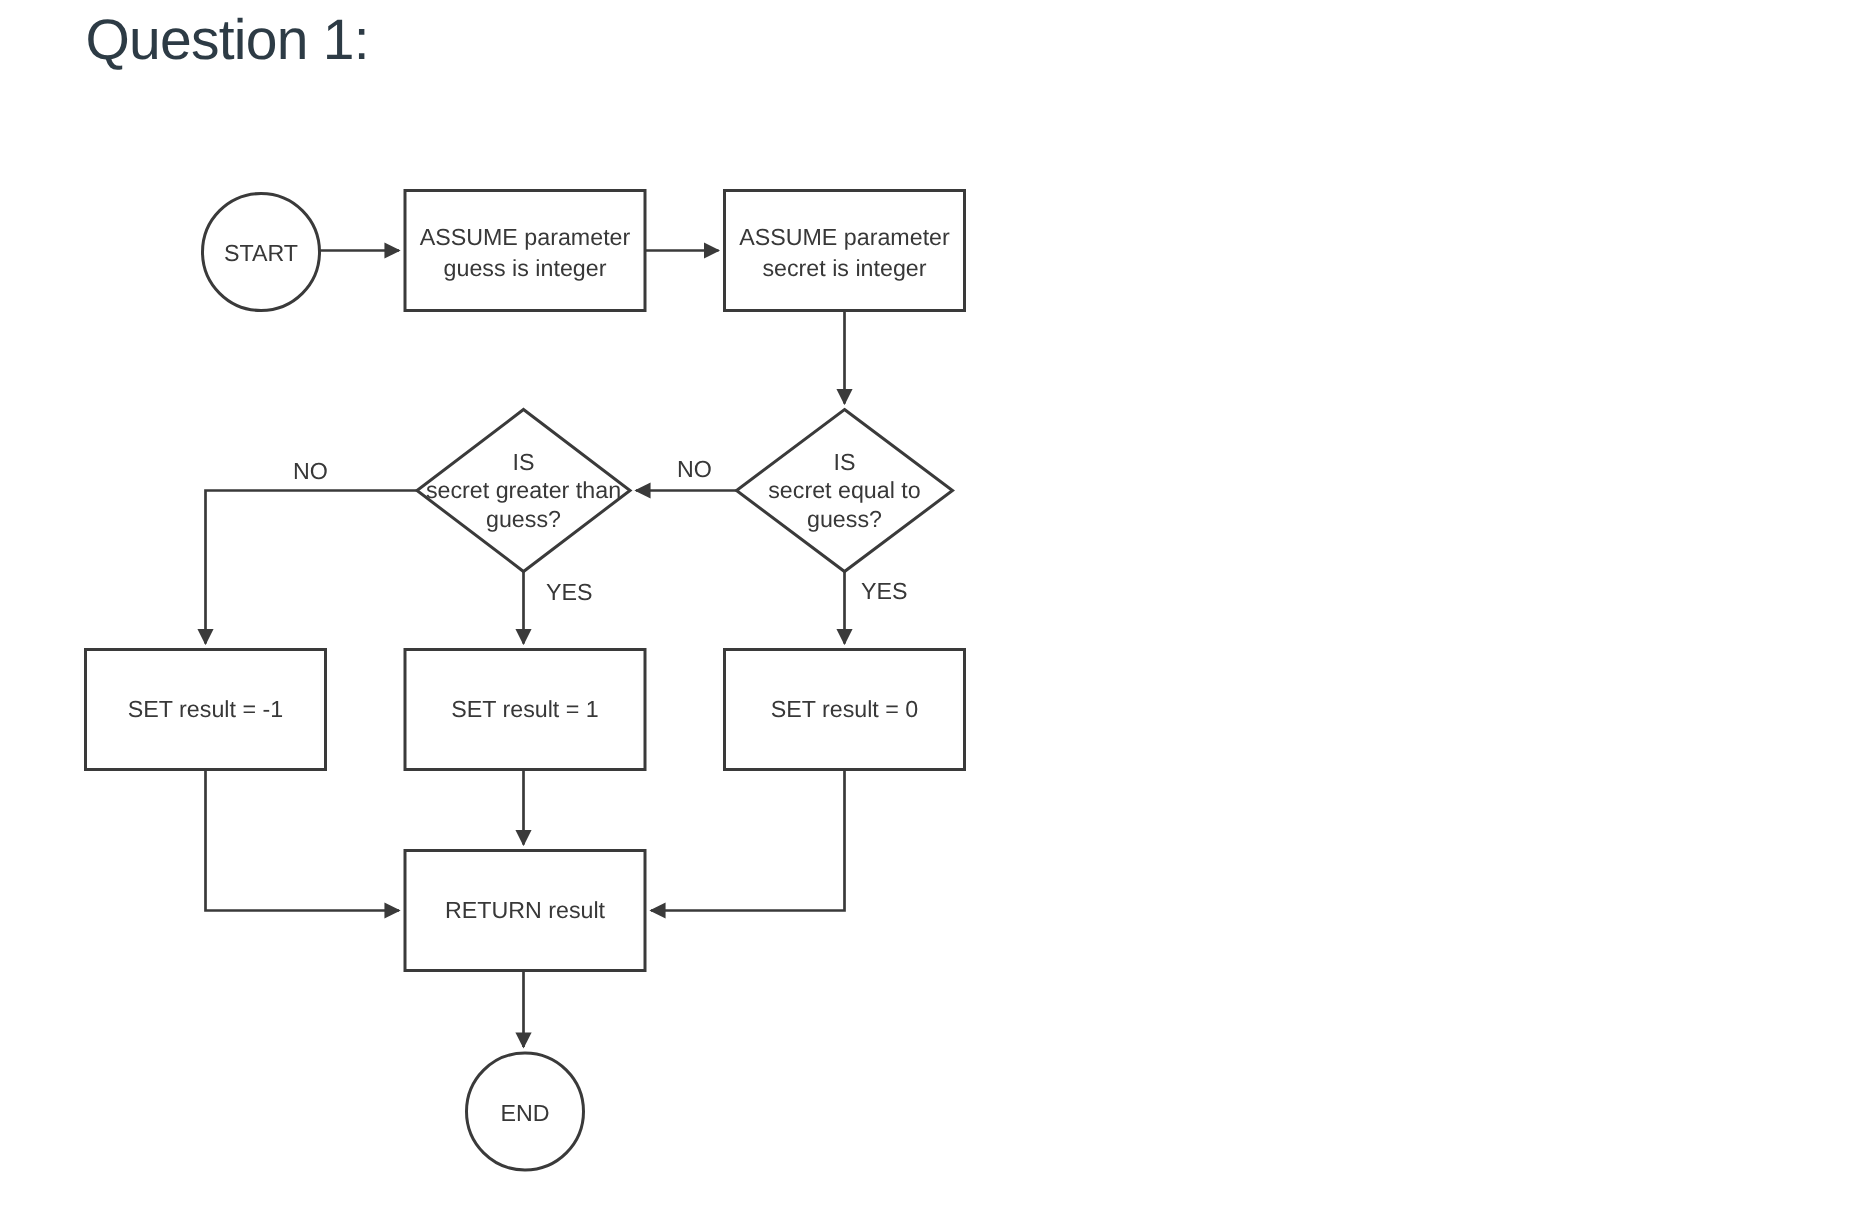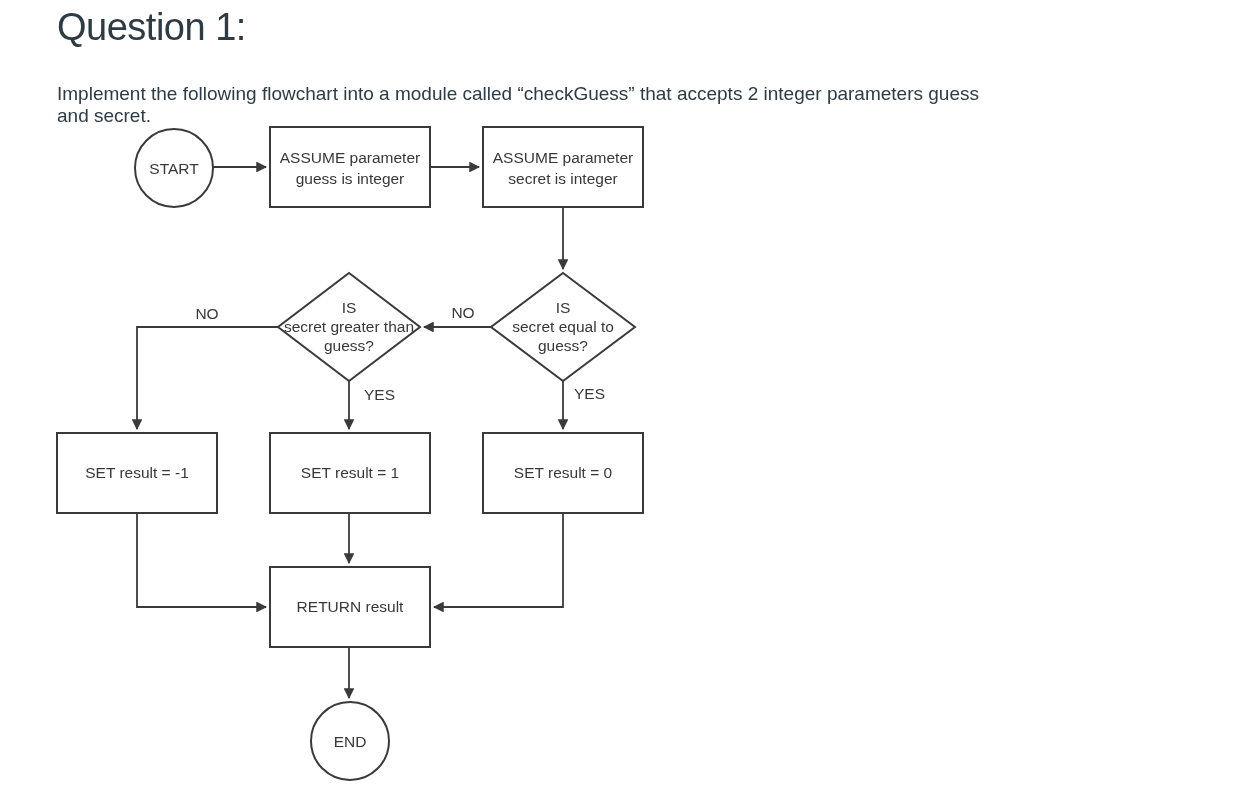--- a/index.html
+++ b/index.html
@@ -66,21 +66,20 @@
     text-anchor: middle;
   }
 </style>
 </head>
 <body>
 
 <div class="page">
 
   <h1 class="page-title">Question 1:</h1>
 
-  <p class="question-description">Implement the following flowchart into a module called “checkGuess” that accepts 2 integer parameters guess and secret.</p>
 
   <svg class="flowchart" width="1244" height="810" viewBox="0 0 1244 810">
     <defs>
       <marker id="arrow" viewBox="0 0 10 10" refX="9" refY="5" markerWidth="6" markerHeight="6" orient="auto-start-reverse">
         <path d="M0,0 L10,5 L0,10 z" fill="#3a3a3a"></path>
       </marker>
     </defs>
 
     <g>
       <path class="edge" marker-end="url(#arrow)" d="M213,167 L266,167"></path>

